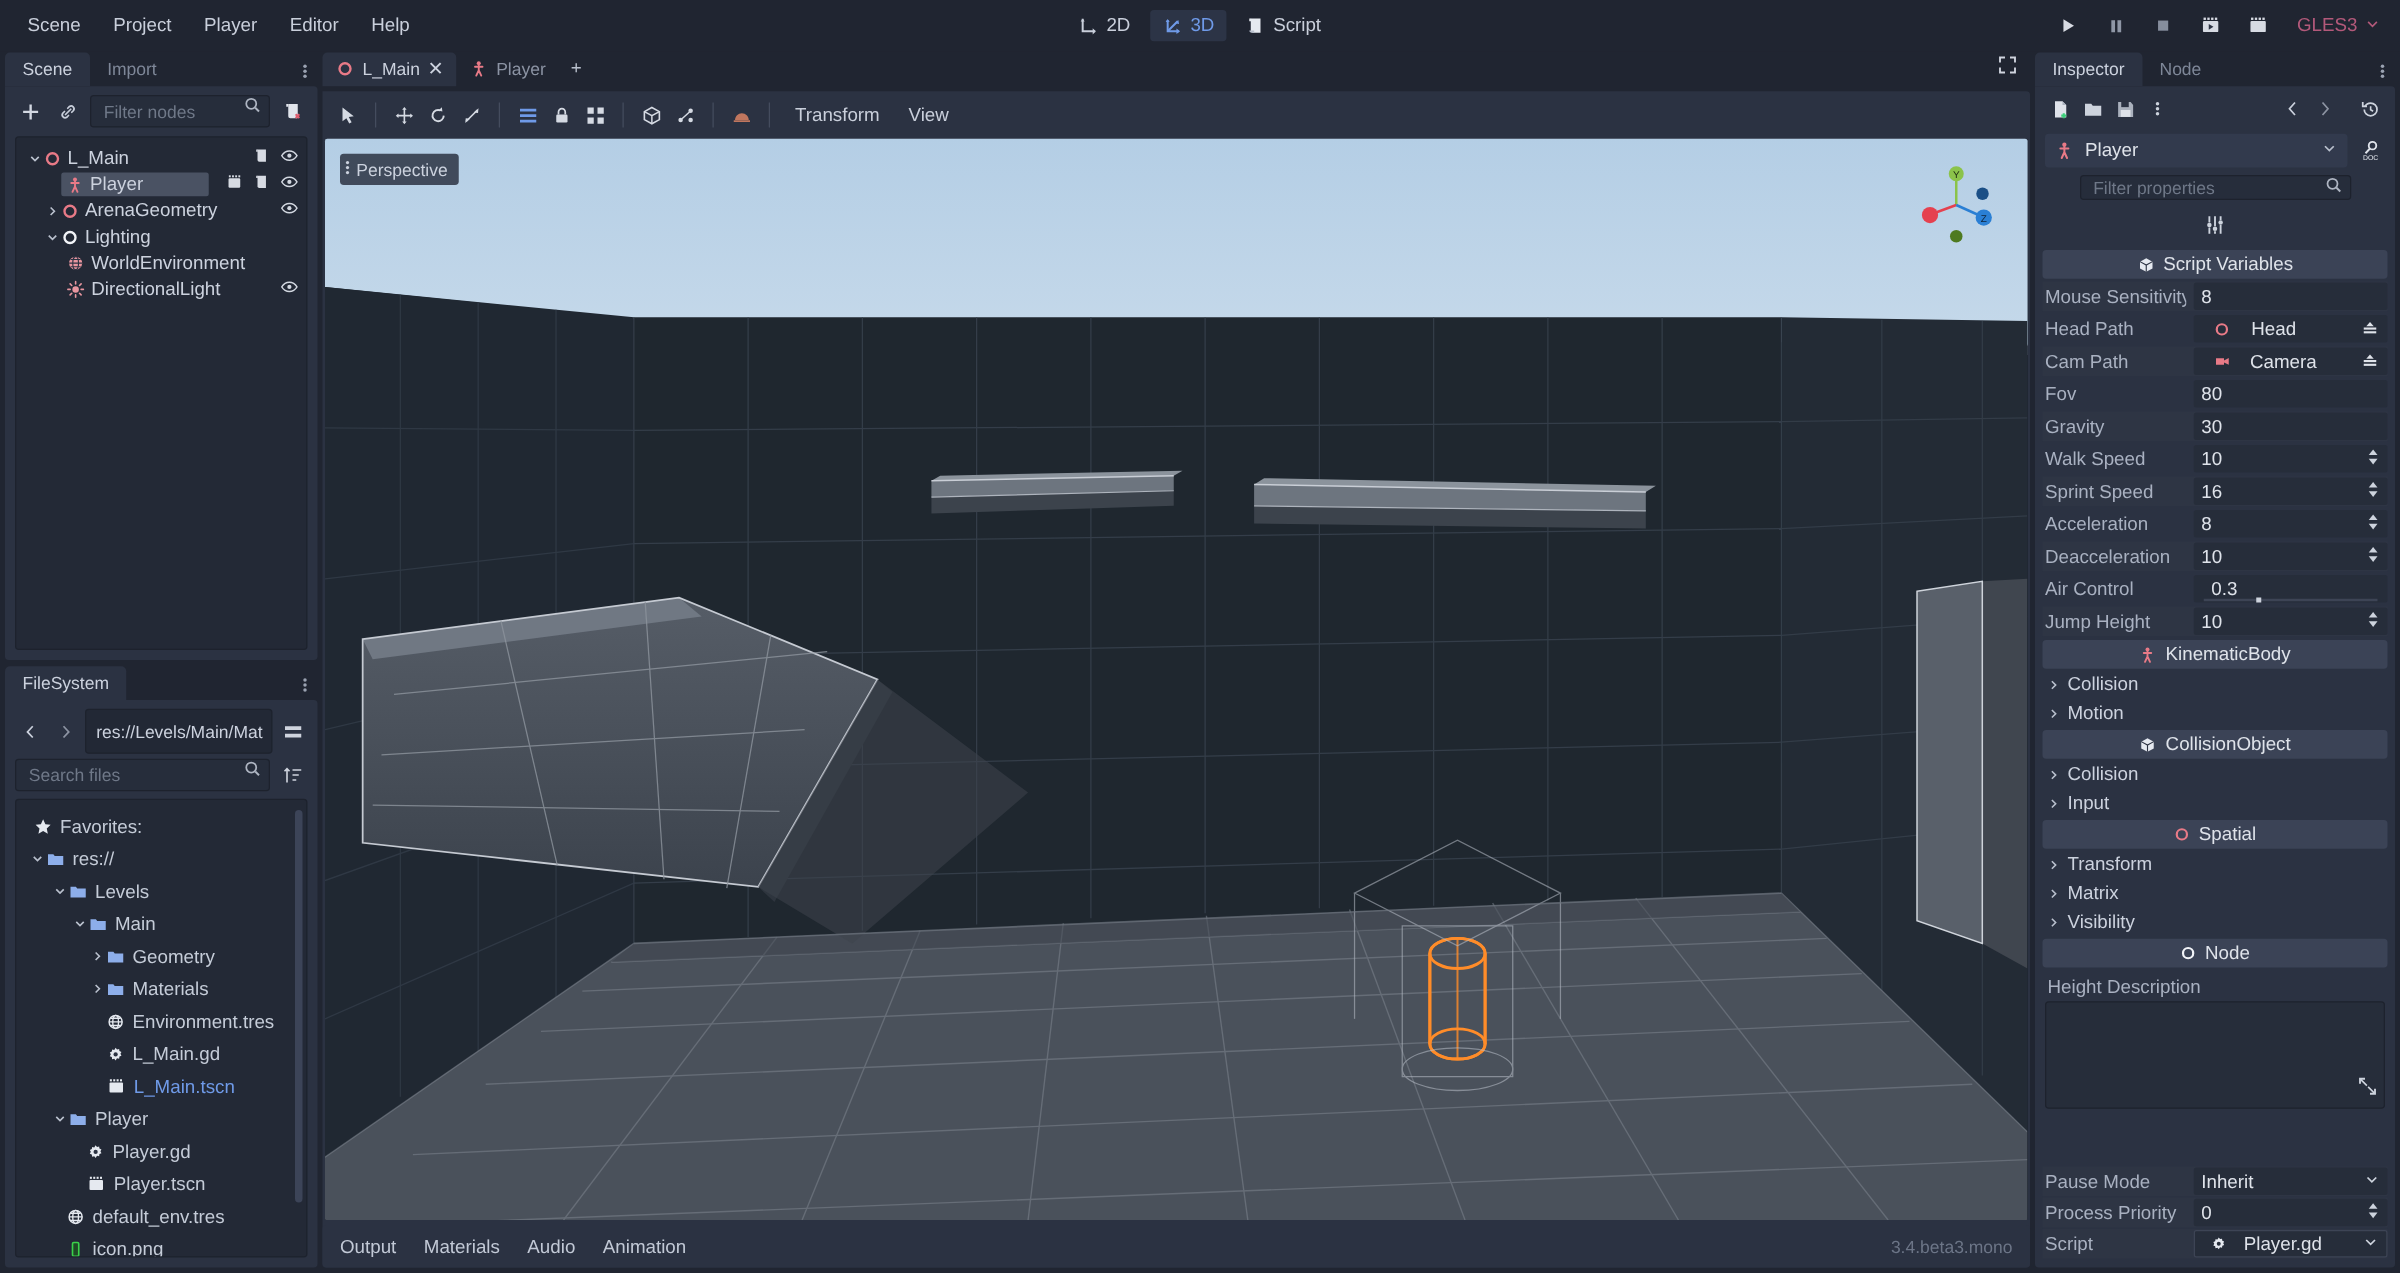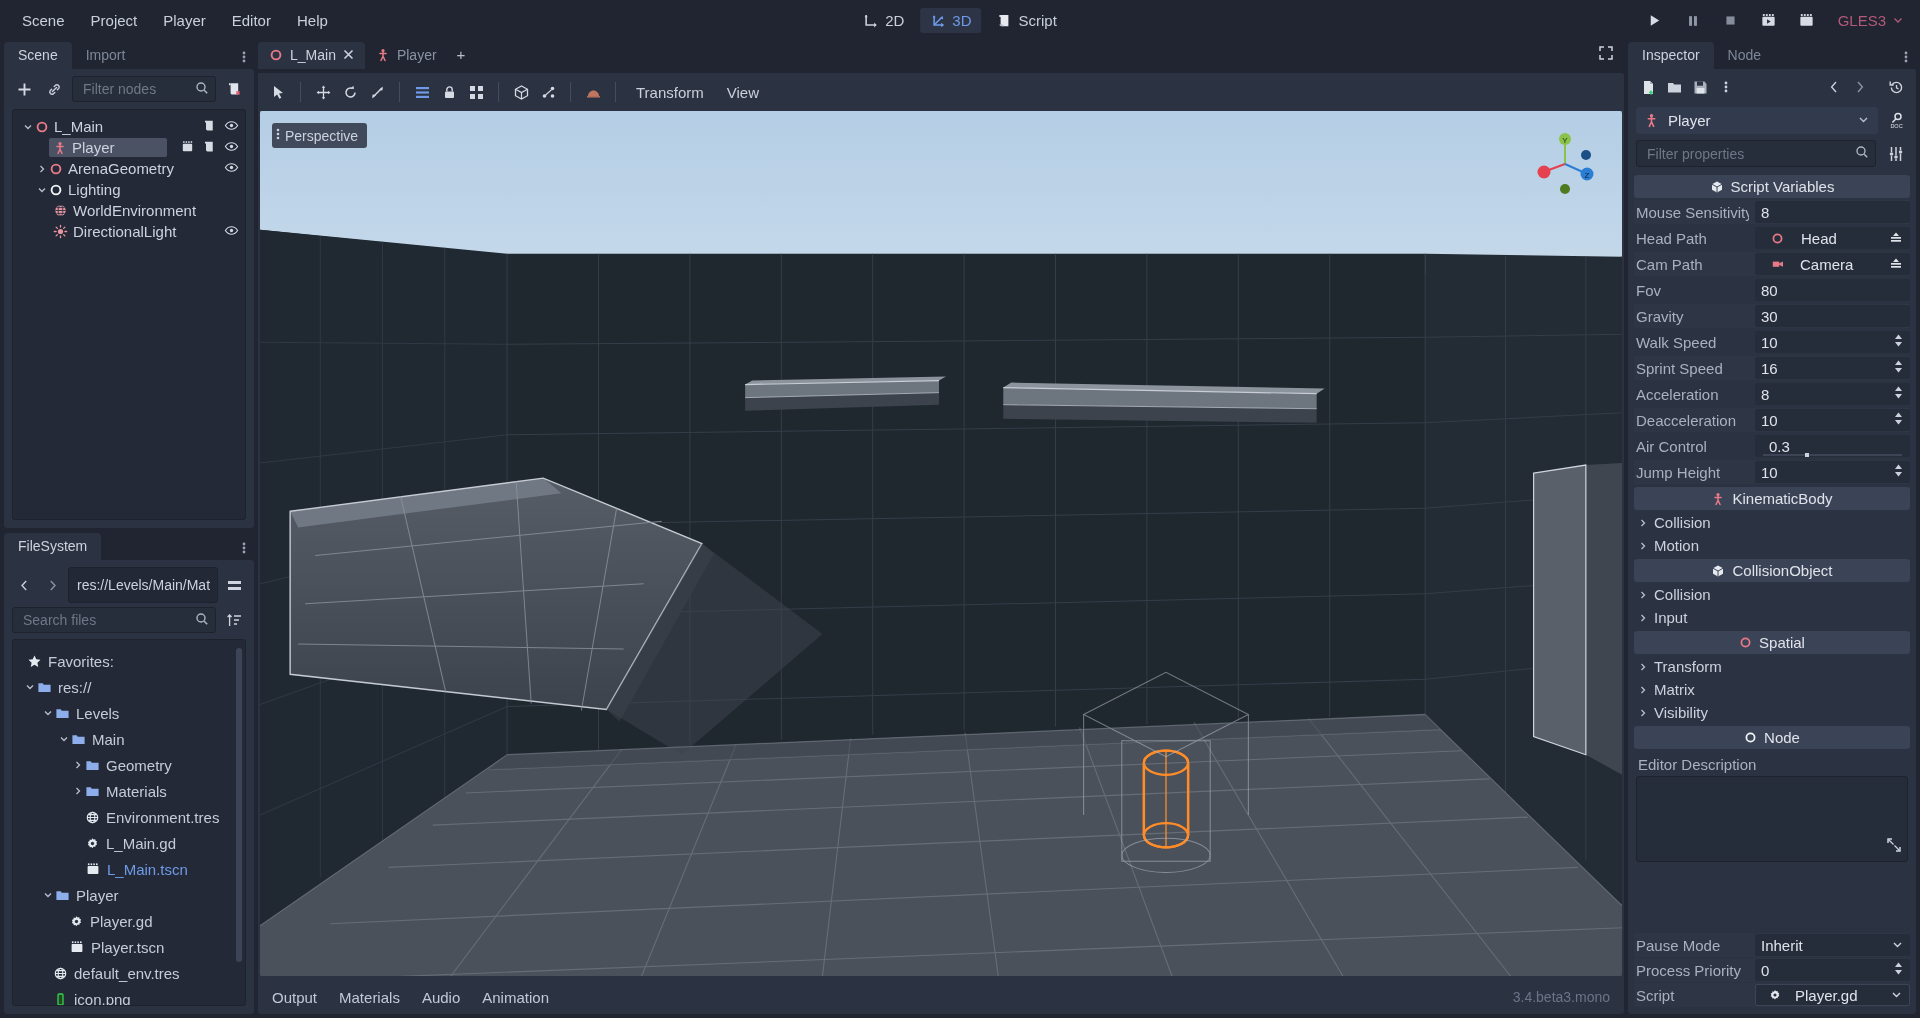--- a/index.html
+++ b/index.html
@@ -60,21 +60,21 @@
 
   
   .left-col { width:250px; flex:0 0 250px; display:flex; flex-direction:column; gap:4px; min-height:0; }
   .scene-dock { flex:0 0 487px; }
   .fs-dock    { flex:1 1 auto; min-height:0; }
 
   .scene-toolbar { display:flex; align-items:center; gap:6px; padding:7px 8px; }
   .icon-btn { width:24px; height:24px; display:flex; align-items:center; justify-content:center; cursor:pointer; border-radius:3px; flex:0 0 auto;}
   .filter-box {
     flex:1; height:26px; background:#21273380; border:1px solid #1d222d; border-radius:3px;
-    display:flex; align-items:center; padding:0 6px 0 10px; gap:4px; min-width:0;
+    display:flex; padding:0 6px 0 10px; gap:4px; min-width:0;
   }
   .filter-box input {
     flex:1; background:transparent; border:none; outline:none; color:#ccd2de; font-size:14px;
     font-family:"Liberation Sans", sans-serif; min-width:0;
   }
   .filter-box input::placeholder { color:#6f7888; }
 
   .tree {
     margin:0 8px 8px 8px; background:#232936; border:1px solid #1d222d; border-radius:3px;
     flex:1; min-height:0; overflow:hidden; padding:6px 0; position:relative;
@@ -141,21 +141,21 @@
 
   
   .right-col { width:288px; flex:0 0 288px; display:flex; flex-direction:column; min-height:0; }
   .insp-toolbar { display:flex; align-items:center; padding:6px 8px; gap:2px; }
   .insp-spacer { flex:1; }
   .insp-node-row { display:flex; align-items:center; gap:6px; padding:2px 8px 6px 8px; }
   .insp-node-sel {
     flex:1; height:27px; background:#323a4d; border-radius:3px; display:flex; align-items:center;
     padding:0 8px; gap:9px; font-size:15px; color:#dfe3ea; cursor:pointer; min-width:0;
   }
-  .insp-filter-row { display:flex; align-items:center; gap:8px; padding:0 8px 6px 8px; }
+  .insp-filter-row { display:flex; align-items:center; gap:8px; padding:0 8px 6px 8px;flex-direction:column; }
 
   .insp-scroll { flex:1; overflow:hidden; min-height:0; display:flex; flex-direction:column; }
 
   .cat-header {
     display:flex; align-items:center; justify-content:center; gap:7px;
     height:23px; background:#3a out; background:#3b4356; margin:2px 6px 1px 6px; border-radius:3px;
     font-size:15px; color:#dfe3ea; cursor:pointer;
   }
   .prop-row {
     display:flex; align-items:center; height:24px; margin:1px 6px; gap:6px; font-size:15px;
@@ -1327,21 +1327,21 @@
 
           <div class="cat-header">
             <span style="display:flex;">
               <svg width="13" height="13" viewBox="0 0 14 14">
                   <circle cx="7" cy="7" r="4.4" stroke="#f2f4f8" stroke-width="1.9" fill="none"></circle>
                 </svg>
             </span>
             <span>Node</span>
           </div>
 
-          <div class="editor-desc-label">Editor Description</div>
+          <div class="editor-desc-label">Height Description</div>
           <div class="editor-desc-box">
             <span class="expand-icon">
               <svg width="16" height="16" viewBox="0 0 16 16">
                   <path d="M2 6V2h4M14 10v4h-4" stroke="#cdd3dd" stroke-width="1.5" fill="none"></path>
                   <path d="M2.5 2.5l5 5M13.5 13.5l-5-5" stroke="#cdd3dd" stroke-width="1.3"></path>
                 </svg>
             </span>
           </div>
 
           <div style="flex:1;"></div>

